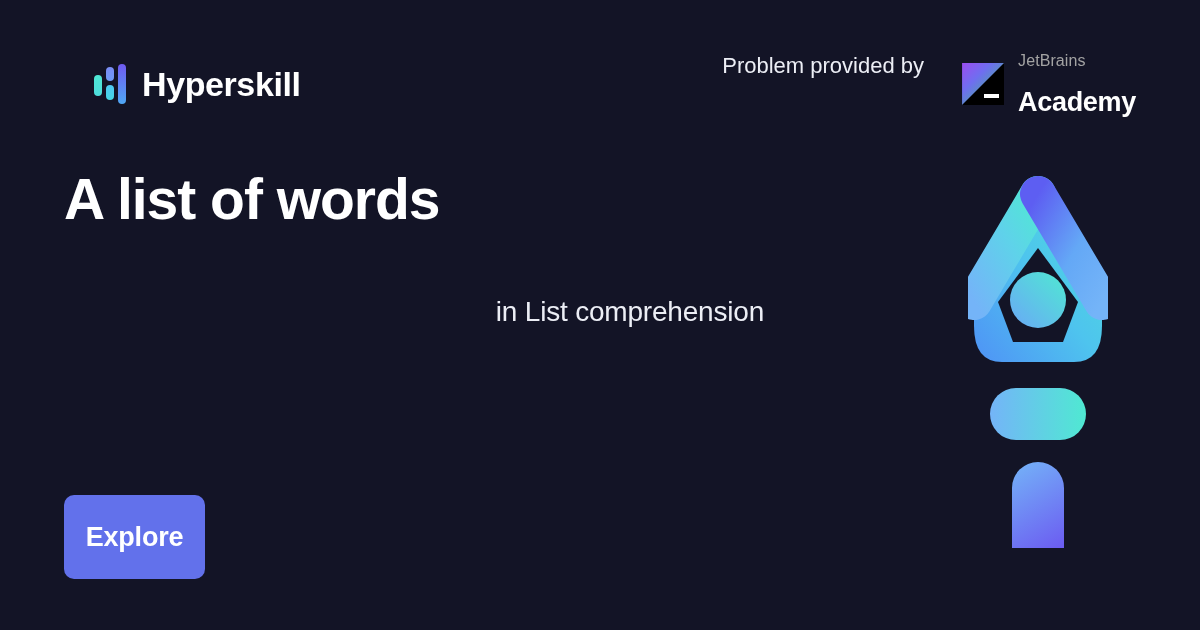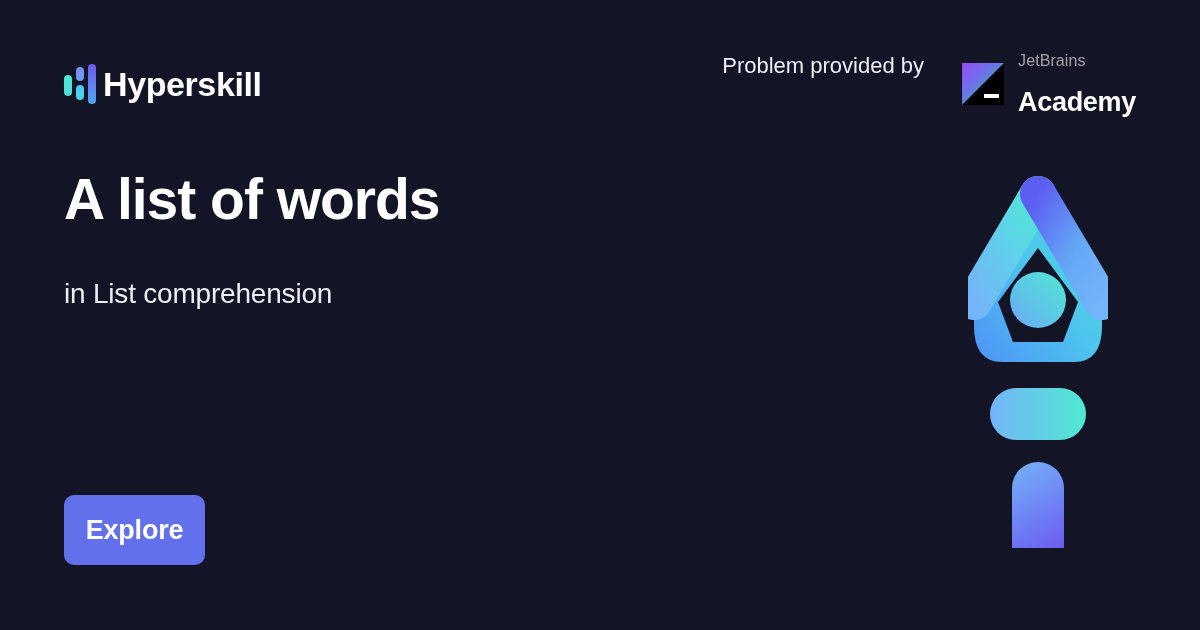--- a/index.html
+++ b/index.html
@@ -23,21 +23,21 @@
     position:absolute;
     top:0; left:0;
     width:1200px; height:168px;
     display:flex;
     align-items:center;
     justify-content:space-between;
     padding:0 64px;
   }
 
   
-  .brand { display:flex; align-items:center; gap:9px; }
+  .brand { display:flex; align-items:center; gap:18px;margin-left:30px; }
 
   .hs-mark {
     position:relative;
     width:30px; height:40px;
     flex:0 0 auto;
   }
   .hs-bar { position:absolute; border-radius:4px; }
   .hs-bar-left {
     left:0; top:11px;
     width:8px; height:21px;
@@ -113,30 +113,31 @@
     width:700px;
   }
   .title {
     font-size:57px;
     font-weight:bold;
     color:#ffffff;
     letter-spacing:-1px;
     line-height:1.1;
   }
   .subtitle {
-    margin-top:47px;
+    margin-top:65px;
     font-size:28px;
     color:#eceef5;
     letter-spacing:-0.2px;
+    text-align:right;
   }
 
   .explore-btn {
     position:absolute;
     left:64px; top:495px;
-    width:141px; height:70px;
+    width:141px; height:84px;
     border:none;
     border-radius:10px;
     background:#6271eb;
     color:#ffffff;
     font-family:"Liberation Sans", sans-serif;
     font-size:27px;
     font-weight:bold;
     letter-spacing:-0.2px;
     cursor:pointer;
     display:flex;

